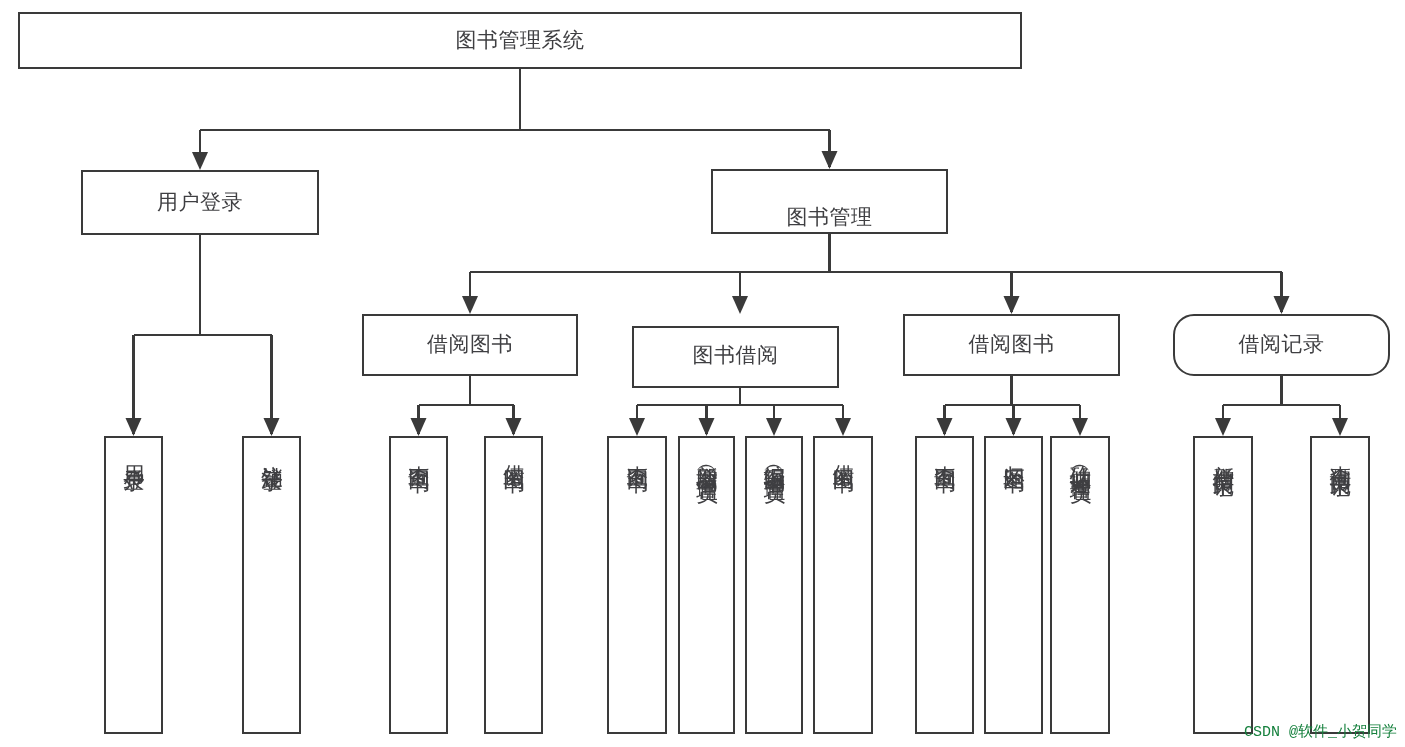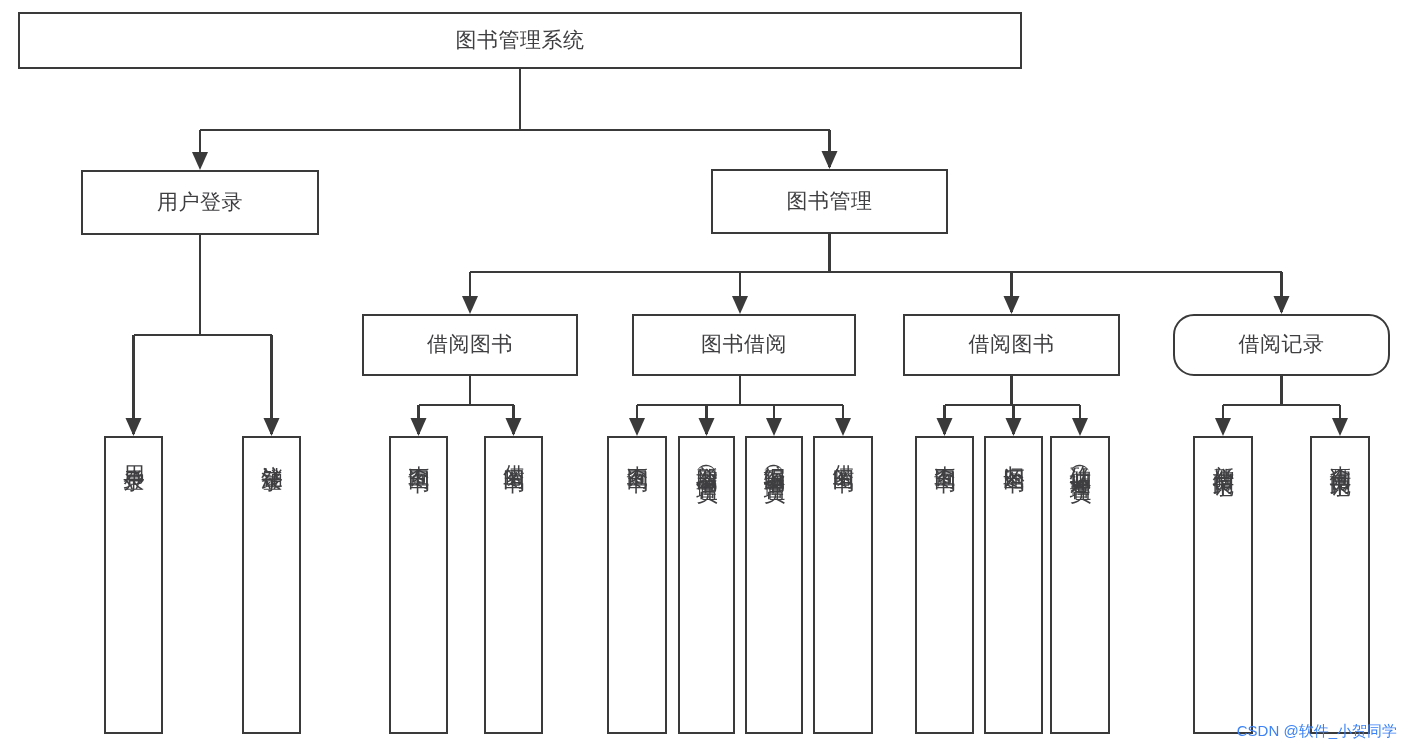--- a/index.html
+++ b/index.html
@@ -56,24 +56,24 @@
     font-size: 21.5px;
     line-height: 1.12;
     letter-spacing: 2.5px;
     white-space: nowrap;
   }
   #watermark {
     position: absolute;
     right: 8px;
     bottom: 6px;
     font-size: 15px;
-    color: #3b82f6;
+    color: #15803d;
     z-index: 5;
     white-space: nowrap;
-    font-family: Liberation Sans, sans-serif;
+    font-family: Liberation Mono, monospace;
   }
 </style>
 </head>
 <body>
 
 <div id="canvas">
   <svg id="edges" viewBox="0 0 1405 747">
       <line x1="520" y1="69" x2="520" y2="130" stroke="#3a3a3a" stroke-width="2.4" shape-rendering="crispEdges"></line>
       <line x1="200" y1="130" x2="829.5" y2="130" stroke="#3a3a3a" stroke-width="2.4" shape-rendering="crispEdges"></line>
       <line x1="200" y1="130" x2="200" y2="168" stroke="#3a3a3a" stroke-width="2.4" shape-rendering="crispEdges"></line>
@@ -127,27 +127,27 @@
       <line x1="1340" y1="405" x2="1340" y2="434" stroke="#3a3a3a" stroke-width="2.4" shape-rendering="crispEdges"></line>
       <polygon points="1332,418 1348,418 1340,436" fill="#3a3a3a"></polygon>
     </svg>
   <div id="nodes">
       <div class="node horiz" style="left: 18px; top: 12px; width: 1004px; height: 57px;">
         <span class="label">图书管理系统</span>
       </div>
       <div class="node horiz" style="left: 81px; top: 170px; width: 238px; height: 65px;">
         <span class="label">用户登录</span>
       </div>
-      <div class="node horiz" style="left: 711px; top: 169px; width: 237px; height: 65px;">
+      <div class="node horiz" style="left: 711px; top: 169px; width: 237px; height: 65px; align-items: flex-end;">
         <span class="label">图书管理</span>
       </div>
       <div class="node horiz" style="left: 362px; top: 314px; width: 216px; height: 62px;">
         <span class="label">借阅图书</span>
       </div>
-      <div class="node horiz" style="left: 632px; top: 314px; width: 224px; height: 62px;">
+      <div class="node horiz" style="left: 632px; top: 326px; width: 207px; height: 62px; font-family: Liberation Mono, monospace;">
         <span class="label">图书借阅</span>
       </div>
       <div class="node horiz" style="left: 903px; top: 314px; width: 217px; height: 62px;">
         <span class="label">借阅图书</span>
       </div>
       <div class="node horiz" style="left: 1173px; top: 314px; width: 217px; height: 62px; border-radius: 21px;">
         <span class="label">借阅记录</span>
       </div>
       <div class="node vert" style="left: 104px; top: 436px; width: 59px; height: 298px;">
         <span class="label">用户登录</span>

